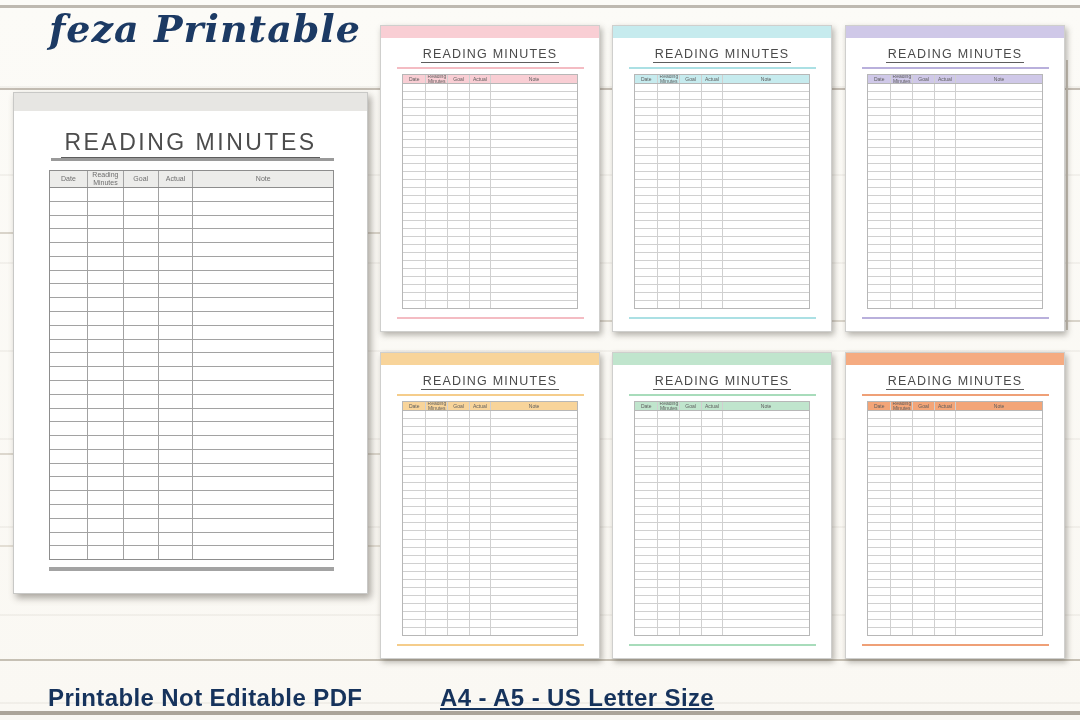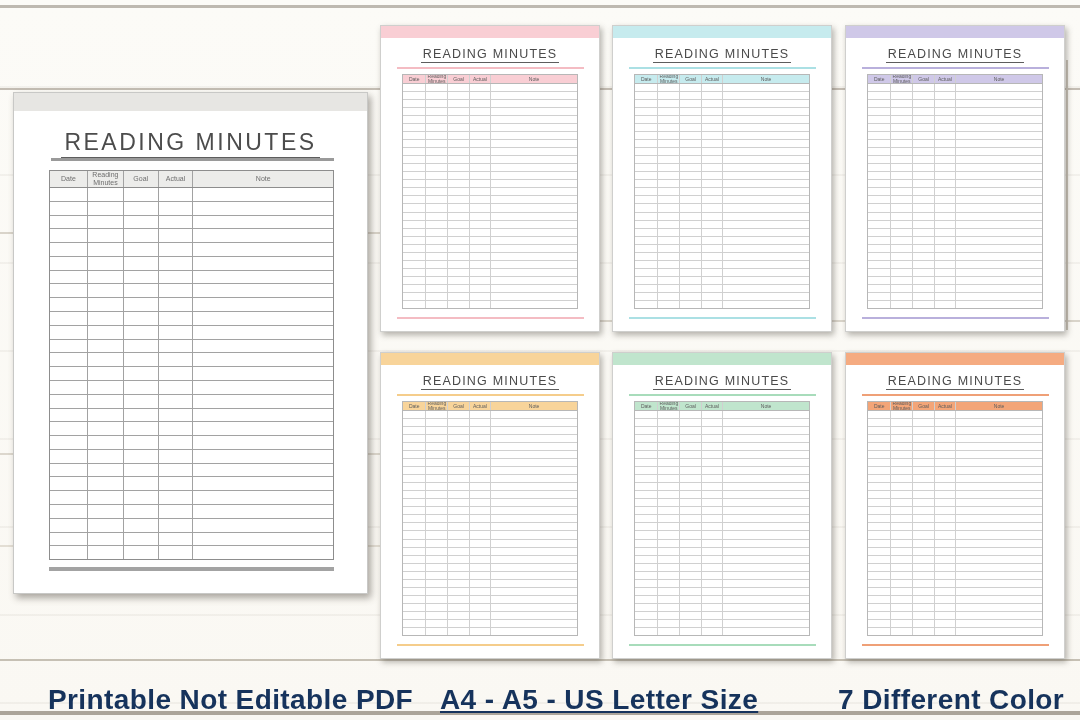--- a/index.html
+++ b/index.html
@@ -69,21 +69,21 @@
   .mini-table {
     position:absolute; left:21px; top:48px; width:176px; height:235px;
     display:flex; flex-direction:column;
     border:1px solid #b7b7b7; background:#fff; --grid:#d0d0d0;
   }
   .mini-table .thead { flex:0 0 9px; font-size:5px; line-height:1; color:#5c5c5c; border-bottom:1px solid #b7b7b7; background:var(--hdr); }
   .mini-table .trow:not(.thead) { border-bottom:1px solid var(--grid); }
   .mini-bottomline { position:absolute; left:16px; width:187px; top:291px; height:2px; }
 
   
-  .cap { position:absolute; top:684px; font-size:28px; font-weight:bold; letter-spacing:0.4px; }
+  .cap { position:absolute; top:684px; font-size:24px; font-weight:bold; letter-spacing:0.4px; }
   .cap-0 { left:48px; }
   .cap-1 { left:440px;text-decoration:underline; }
   .cap-2 { left:838px; }
 </style>
 </head>
 <body>
 
 <div class="scene">
 
   <div>
@@ -92,20 +92,21 @@
     <div class="plank" style="left:0;top:232px;width:380px;height:2px;background:#d9d4ca;"></div>
     <div class="plank" style="left:600px;top:320px;width:480px;height:2px;background:#d9d4ca;"></div>
     <div class="plank" style="left:0;top:453px;width:380px;height:2px;background:#dcd7cd;"></div>
     <div class="plank" style="left:0;top:545px;width:380px;height:2px;background:#e3ded4;"></div>
     <div class="plank" style="left:0;top:659px;width:1080px;height:2px;background:#c6c0b4;"></div>
     <div class="plank" style="left:0;top:711px;width:1080px;height:4px;background:#9d968a;opacity:.85;"></div>
     <div class="plank" style="left:1066px;top:60px;width:2px;height:270px;background:#c9c3b8;"></div>
     <div class="plank" style="left:658px;top:380px;width:2px;height:278px;background:#d8d3c9;"></div>
   </div>
 
+  <div class="logo" style="color: rgb(28, 58, 100);">feza Printable</div>
 
   <div class="large-page">
     <div class="lp-strip" style="background: rgb(231, 230, 227);"></div>
     <div class="lp-title"><span>READING MINUTES</span></div>
     <div class="lp-accent" style="background: rgb(154, 154, 154);"></div>
     <div class="lp-table">
         <div class="trow thead" style="background: rgb(236, 236, 234);">
           <div class="tcell">Date</div>
           <div class="tcell">Reading Minutes</div>
           <div class="tcell">Goal</div>
@@ -300,21 +301,20 @@
           <div class="tcell"></div>
           <div class="tcell"></div>
           <div class="tcell"></div>
         </div>
       </div>
     <div class="lp-bottomline" style="background: rgb(163, 163, 163);"></div>
   </div>
 
   <div class="cap cap-0" style="color: rgb(22, 51, 92);">Printable Not Editable PDF</div>
   <div class="cap cap-1" style="color: rgb(22, 51, 92);">A4 - A5 - US Letter Size</div>
-  <div class="cap cap-2" style="color: rgb(22, 51, 92);">7 Different Color</div>
 <div class="mini-page" style="left: 380px; top: 25px;">
     <div class="mini-bar" style="background: rgb(249, 206, 212);"></div>
     <div class="mini-title"><span>READING MINUTES</span></div>
     <div class="mini-accent" style="background: rgb(244, 188, 195);"></div>
     <div class="mini-table" style="--hdr: #f9ced4;">
         <div class="trow thead">
           <div class="tcell">Date</div>
           <div class="tcell">Reading Minutes</div>
           <div class="tcell">Goal</div>
           <div class="tcell">Actual</div>

